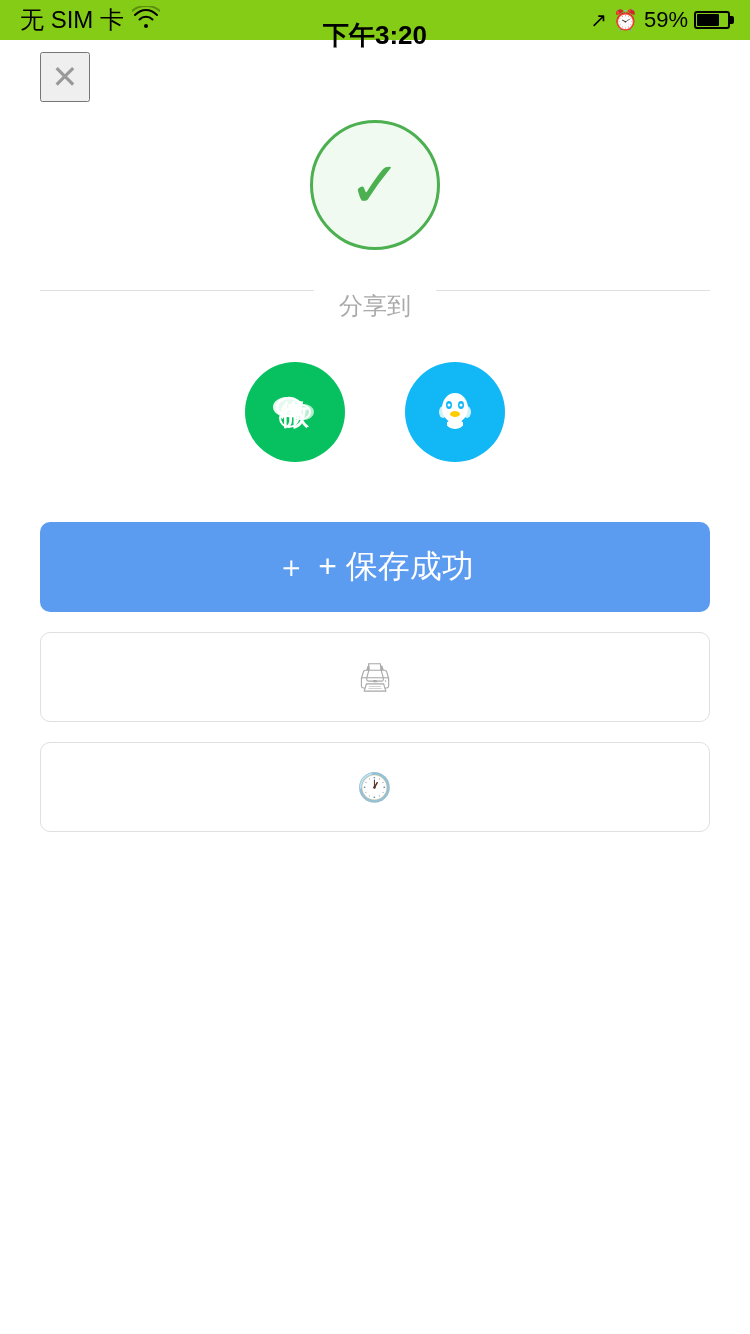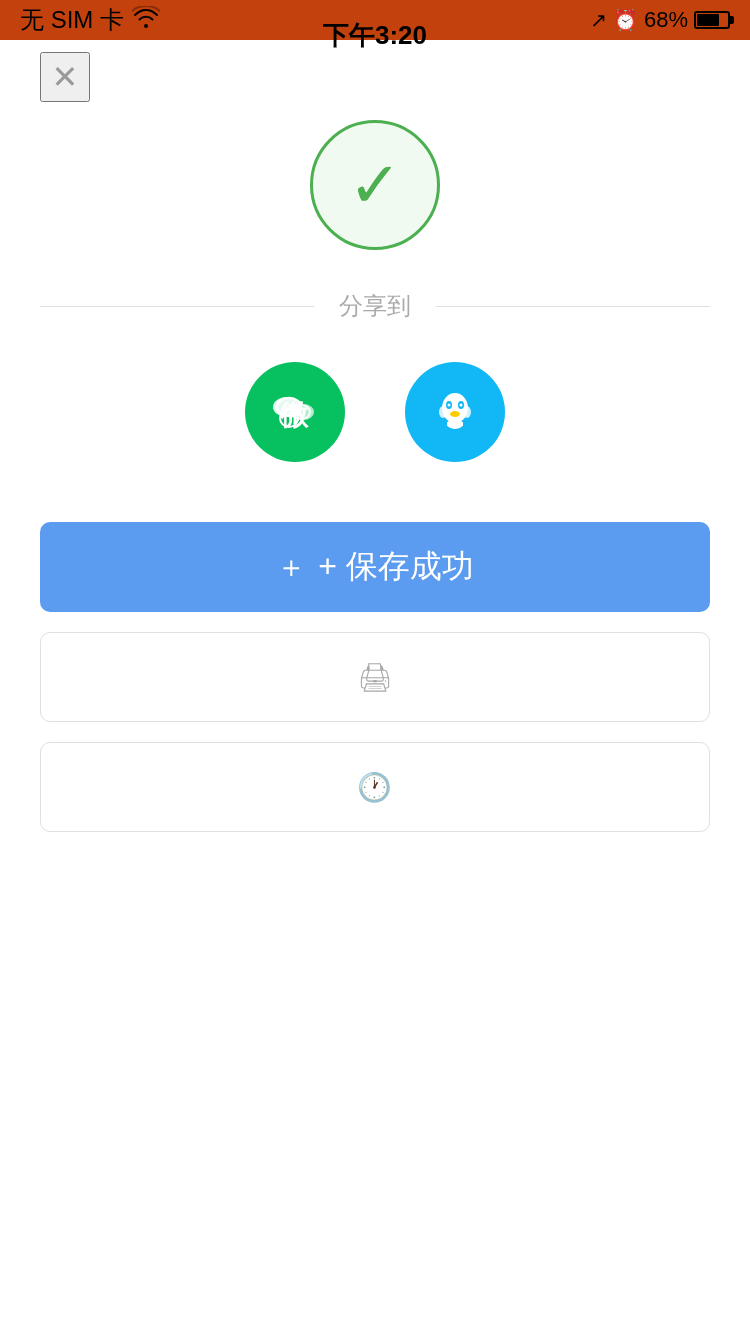--- a/index.html
+++ b/index.html
@@ -14,21 +14,21 @@
     }
 
     
     .status-bar {
       width: 100%;
       height: 40px;
       display: flex;
       align-items: center;
       justify-content: space-between;
       padding: 0 20px;
-      background: #c2410c;
+      background: #84cc16;
     }
     .status-left {
       display: flex;
       align-items: center;
       gap: 8px;
       font-size: 24px;
       font-weight: 500;
       color: #000;
     }
     .wifi-icon {
@@ -130,21 +130,20 @@
       font-size: 46px;
       font-weight: 400;
       color: #222;
       margin-bottom: 50px;
     }
 
     
     .share-divider {
       width: 100%;
       display: flex;
-      align-items: center;
       gap: 25px;
       margin-bottom: 40px;
     }
     .divider-line {
       flex: 1;
       height: 1px;
       background: #e0e0e0;
     }
     .share-label {
       font-size: 24px;
@@ -243,21 +242,21 @@
         <path d="M7.5 13.5C9.2 11.8 11.5 10.8 14 10.8s4.8 1 6.5 2.7" stroke="#000" stroke-width="2" stroke-linecap="round" fill="none"></path>
         <path d="M3 9C6.1 5.9 10.3 4 14 4s7.9 1.9 11 5" stroke="#000" stroke-width="2" stroke-linecap="round" fill="none"></path>
         <path d="M0 5C3.8 1.4 8.7 0 14 0s10.2 1.4 14 5" stroke="#000" stroke-width="2" stroke-linecap="round" fill="none" opacity="0.3"></path>
       </svg>
     </span>
   </div>
   <div class="status-center">下午3:20</div>
   <div class="status-right">
     <span style="font-size:20px;">↗</span>
     <span style="font-size:20px;">⏰</span>
-    <span style="font-size:22px;">68%</span>
+    <span style="font-size:22px;">59%</span>
     <span class="battery-icon">
       <span class="battery-fill"></span>
     </span>
   </div>
 </div>
 
 <button class="close-btn">
   <span class="close-x">✕</span>
 </button>
 

